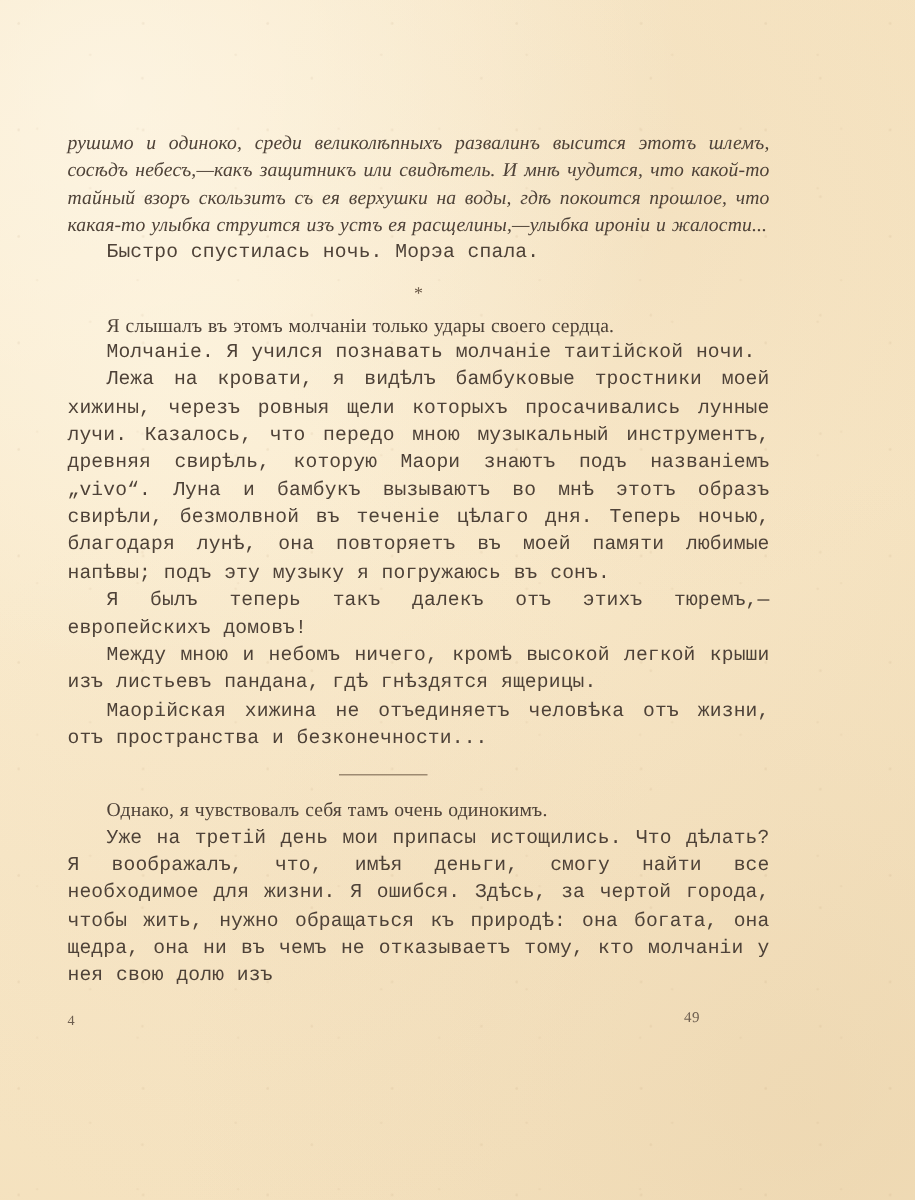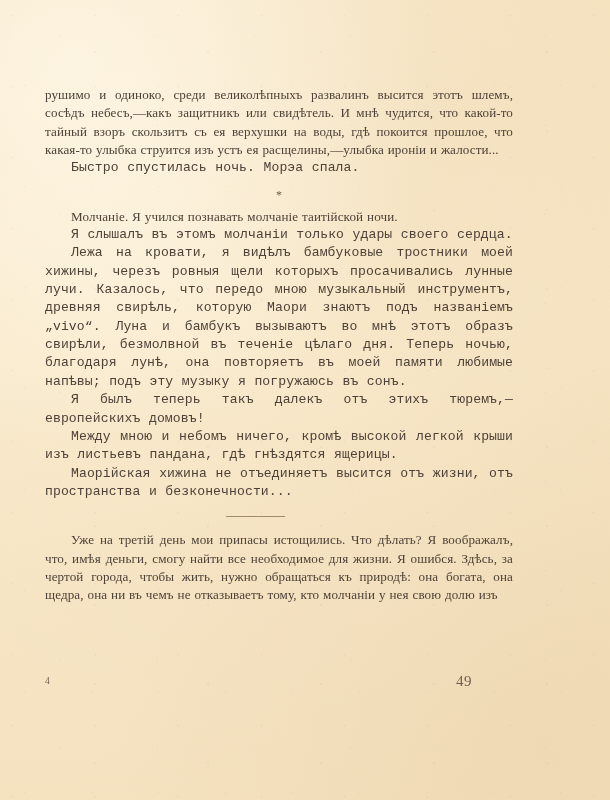--- a/index.html
+++ b/index.html
@@ -56,20 +56,21 @@
     font-size: 13.1px;
     line-height: 18.35px;
     text-align: justify;
     text-indent: 26px;
     color: #4e4238;
     letter-spacing: 0.1px;
     word-spacing: 0.5px;
   }
   p.para.noindent {
     text-indent: 0;
+    font-style: italic;
   }
   p.para + p.para {
     margin-top: 0;
     font-family: Liberation Mono, monospace;
   }
 
   .star-sep {
     height: 30px;
     text-align: center;
     font-size: 12px;
@@ -105,21 +106,21 @@
     position: absolute;
     left: 0;
     top: 0;
     font-size: 9.5px;
     color: #6e5f50;
   }
   .page-number {
     position: absolute;
     left: 411px;
     top: -3px;
-    font-size: 15px;
+    font-size: 10px;
     color: #6e5f50;
     letter-spacing: 0.4px;
   }
 </style>
 </head>
 <body>
 
 <div class="page">
 
   <div class="textblock">
@@ -127,33 +128,34 @@
     <div>
       <p class="para noindent">рушимо и одиноко, среди великолѣпныхъ развалинъ высится этотъ шлемъ, сосѣдъ небесъ,—какъ защитникъ или свидѣтель. И мнѣ чудится, что какой-то тайный взоръ скользитъ съ ея верхушки на воды, гдѣ покоится прошлое, что какая-то улыбка струится изъ устъ ея расщелины,—улыбка ироніи и жалости...</p>
       <p class="para">Быстро спустилась ночь. Морэа спала.</p>
     </div>
 
     <div class="star-sep">
       <span>*</span>
     </div>
 
     <div>
+      <p class="para">Я слышалъ въ этомъ молчаніи только удары своего сердца.</p>
       <p class="para">Молчаніе. Я учился познавать молчаніе таитійской ночи.</p>
-      <p class="para">Я слышалъ въ этомъ молчаніи только удары своего сердца.</p>
       <p class="para">Лежа на кровати, я видѣлъ бамбуковые тростники моей хижины, черезъ ровныя щели которыхъ просачивались лунные лучи. Казалось, что передо мною музыкальный инструментъ, древняя свирѣль, которую Маори знаютъ подъ названіемъ „vivo“. Луна и бамбукъ вызываютъ во мнѣ этотъ образъ свирѣли, безмолвной въ теченіе цѣлаго дня. Теперь ночью, благодаря лунѣ, она повторяетъ въ моей памяти любимые напѣвы; подъ эту музыку я погружаюсь въ сонъ.</p>
       <p class="para">Я былъ теперь такъ далекъ отъ этихъ тюремъ,—европейскихъ домовъ!</p>
       <p class="para">Между мною и небомъ ничего, кромѣ высокой легкой крыши изъ листьевъ пандана, гдѣ гнѣздятся ящерицы.</p>
-      <p class="para">Маорійская хижина не отъединяетъ высится отъ жизни, отъ пространства и безконечности...</p>
+      <p class="para">Маорійская хижина не отъединяетъ человѣка отъ жизни, отъ пространства и безконечности...</p>
     </div>
 
     <div class="rule-sep">
       <span class="rule-line"></span>
     </div>
 
     <div>
+      <p class="para">Однако, я чувствовалъ себя тамъ очень одинокимъ.</p>
       <p class="para">Уже на третій день мои припасы истощились. Что дѣлать? Я воображалъ, что, имѣя деньги, смогу найти все необходимое для жизни. Я ошибся. Здѣсь, за чертой города, чтобы жить, нужно обращаться къ природѣ: она богата, она щедра, она ни въ чемъ не отказываетъ тому, кто молчаніи у нея свою долю изъ</p>
     </div>
 
   </div>
 
   <div class="footer">
     <span class="signature-mark">4</span>
     <span class="page-number">49</span>
   </div>
 

